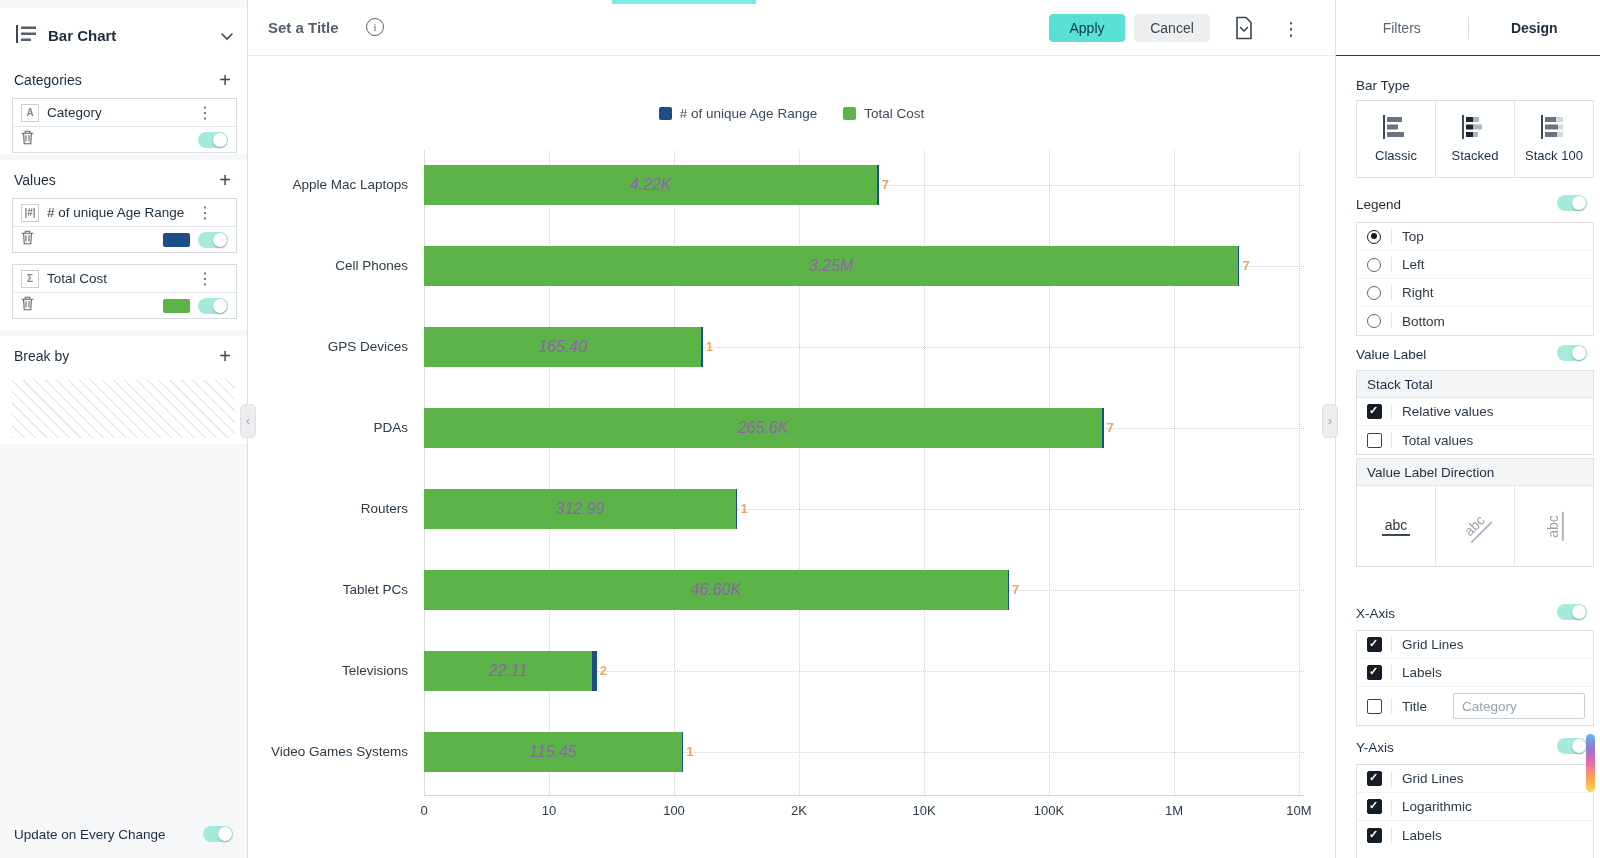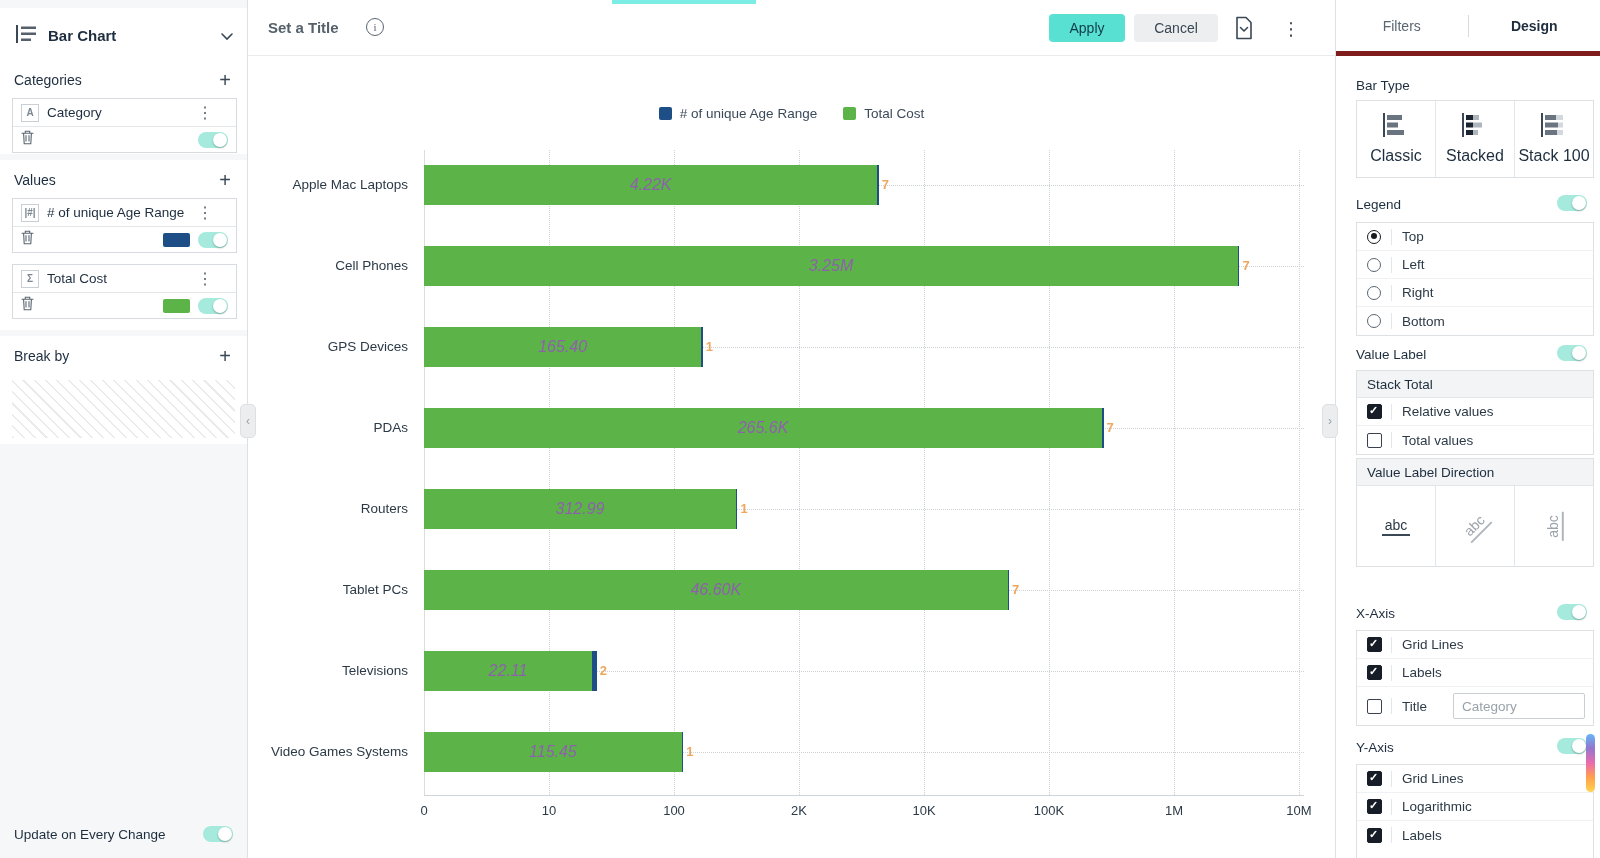--- a/index.html
+++ b/index.html
@@ -45,21 +45,21 @@
 
   
   .top-strip { position:absolute; left:612px; top:0; width:144px; height:4px; background:#7CEDE4; z-index:40; }
   .toolbar { position:absolute; left:248px; top:0; width:1087px; height:56px; background:#fff; border-bottom:1px solid #E8EAEC; }
   .tb-title { position:absolute; left:20px; top:19px; font-size:15px; font-weight:bold; color:#55606B; }
   .info-ic { position:absolute; left:118px; top:18px; width:18px; height:18px; border:1.5px solid #5A6672; border-radius:50%;
              color:#5A6672; font-size:11px; display:flex; align-items:center; justify-content:center; font-family:"Liberation Serif", serif; }
   .btn { position:absolute; top:14px; height:28px; border:none; border-radius:4px; font-size:14px;
          font-family:"Liberation Sans", sans-serif; display:flex; align-items:center; justify-content:center; }
   .btn-apply { left:801px; width:76px; background:#58E1D3; color:#123B47; }
-  .btn-cancel { left:886px; width:84px; background:#ECEEF0; color:#3A4754; }
+  .btn-cancel { left:886px; width:76px; background:#ECEEF0; color:#3A4754; }
   .tb-export { position:absolute; left:986px; top:16px; }
   .tb-kebab { position:absolute; left:1034px; top:18px; font-size:18px; color:#3A4754; }
 
   
   .chart { position:absolute; left:248px; top:56px; width:1087px; height:802px; background:#fff; }
   .legend { position:absolute; top:50px; left:0; right:0; display:flex; justify-content:center; gap:26px; }
   .legend-item { display:flex; align-items:center; gap:8px; font-size:13.5px; color:#3B4A5A; }
   .legend-sq { width:13px; height:13px; border-radius:2px; }
   .vline { position:absolute; top:94px; height:645px; width:0; border-left:1px dotted #CDD2D6; }
   .vline.solid { border-left:1px solid #D9DDE0; }
@@ -68,37 +68,37 @@
   .tick { position:absolute; top:747px; transform:translateX(-50%); font-size:13px; color:#2C3A47; }
   .cat { position:absolute; left:0; width:160px; text-align:right; font-size:13.5px; color:#2C3A47; line-height:20px; }
   .bar { position:absolute; height:40px; z-index:5; }
   .bar .green { position:absolute; left:0; top:0; height:100%; }
   .bar .blue { position:absolute; top:0; height:100%; }
   .bar .vlabel { position:absolute; top:0; height:40px; line-height:40px; text-align:center; font-size:16px;font-style:italic; }
   .bar .olabel { position:absolute; top:0; height:40px; line-height:40px; font-size:13px; font-weight:bold; }
 
   
   .rpanel { position:absolute; left:1335px; top:0; width:265px; height:858px; background:#fff; border-left:1px solid #DDE1E4; }
-  .rp-tabs { position:absolute; left:0; top:0; width:100%; height:56px; display:flex; align-items:center; border-bottom:5px solid #7f1d1d; }
+  .rp-tabs { position:absolute; left:0; top:0; width:100%; height:56px; display:flex; align-items:center; border-bottom:1px solid #7f1d1d; }
   .rp-tab { flex:1; text-align:center; font-size:14px; color:#5A6672; }
   .rp-tab.active { font-weight:bold; color:#1D2D3E; }
   .rp-tab-div { width:1px; height:22px; background:#D7DBDE; }
   .rp-label { position:absolute; left:20px; font-size:13.5px; color:#1D2D3E; }
   .rp-toggle { position:absolute; right:13px; }
   .rp-box { position:absolute; left:20px; width:238px; border:1px solid #DDE1E4; background:#fff; }
   .box-head { height:27px; background:#F3F4F5; border-bottom:1px solid #E4E7E9; display:flex; align-items:center;
               padding-left:10px; font-size:13.5px; color:#1D2D3E; }
   .row { height:28px; display:flex; align-items:center; border-bottom:1px solid #EFF1F2; }
   .row:last-child { border-bottom:none; }
   .row .ctl { width:34px; display:flex; justify-content:center; }
   .row .vdiv { width:1px; height:16px; background:#E4E7E9; }
   .row .lbl { font-size:13.5px; color:#2C3A47; padding-left:10px; flex:1; }
   .bt-cells { display:flex; height:76px; }
   .bt-cell { flex:1; display:flex; flex-direction:column; align-items:center; justify-content:center; gap:6px;
-             border-left:1px solid #E4E7E9; font-size:16px; color:#1D2D3E; }
+             border-left:1px solid #E4E7E9; font-size:13px; color:#1D2D3E; }
   .bt-cell:first-child { border-left:none; }
   .vld-cells { display:flex; height:80px; }
   .vld-cell { flex:1; display:flex; align-items:center; justify-content:center; border-left:1px solid #E4E7E9; }
   .vld-cell:first-child { border-left:none; }
   .abc { font-size:14px; padding:0 3px 1px 3px; }
   .abc.sel { color:#2C3A47; border-bottom:2px solid #3A4754; }
   .abc.dim { color:#9AA2AA; border-bottom:2px solid #AEB6BD; }
   .rot45 { transform:rotate(-45deg); }
   .rot90 { transform:rotate(-90deg); }
   .vld-caption { height:28px; border-top:1px solid #E4E7E9; display:flex; align-items:center; justify-content:center;

